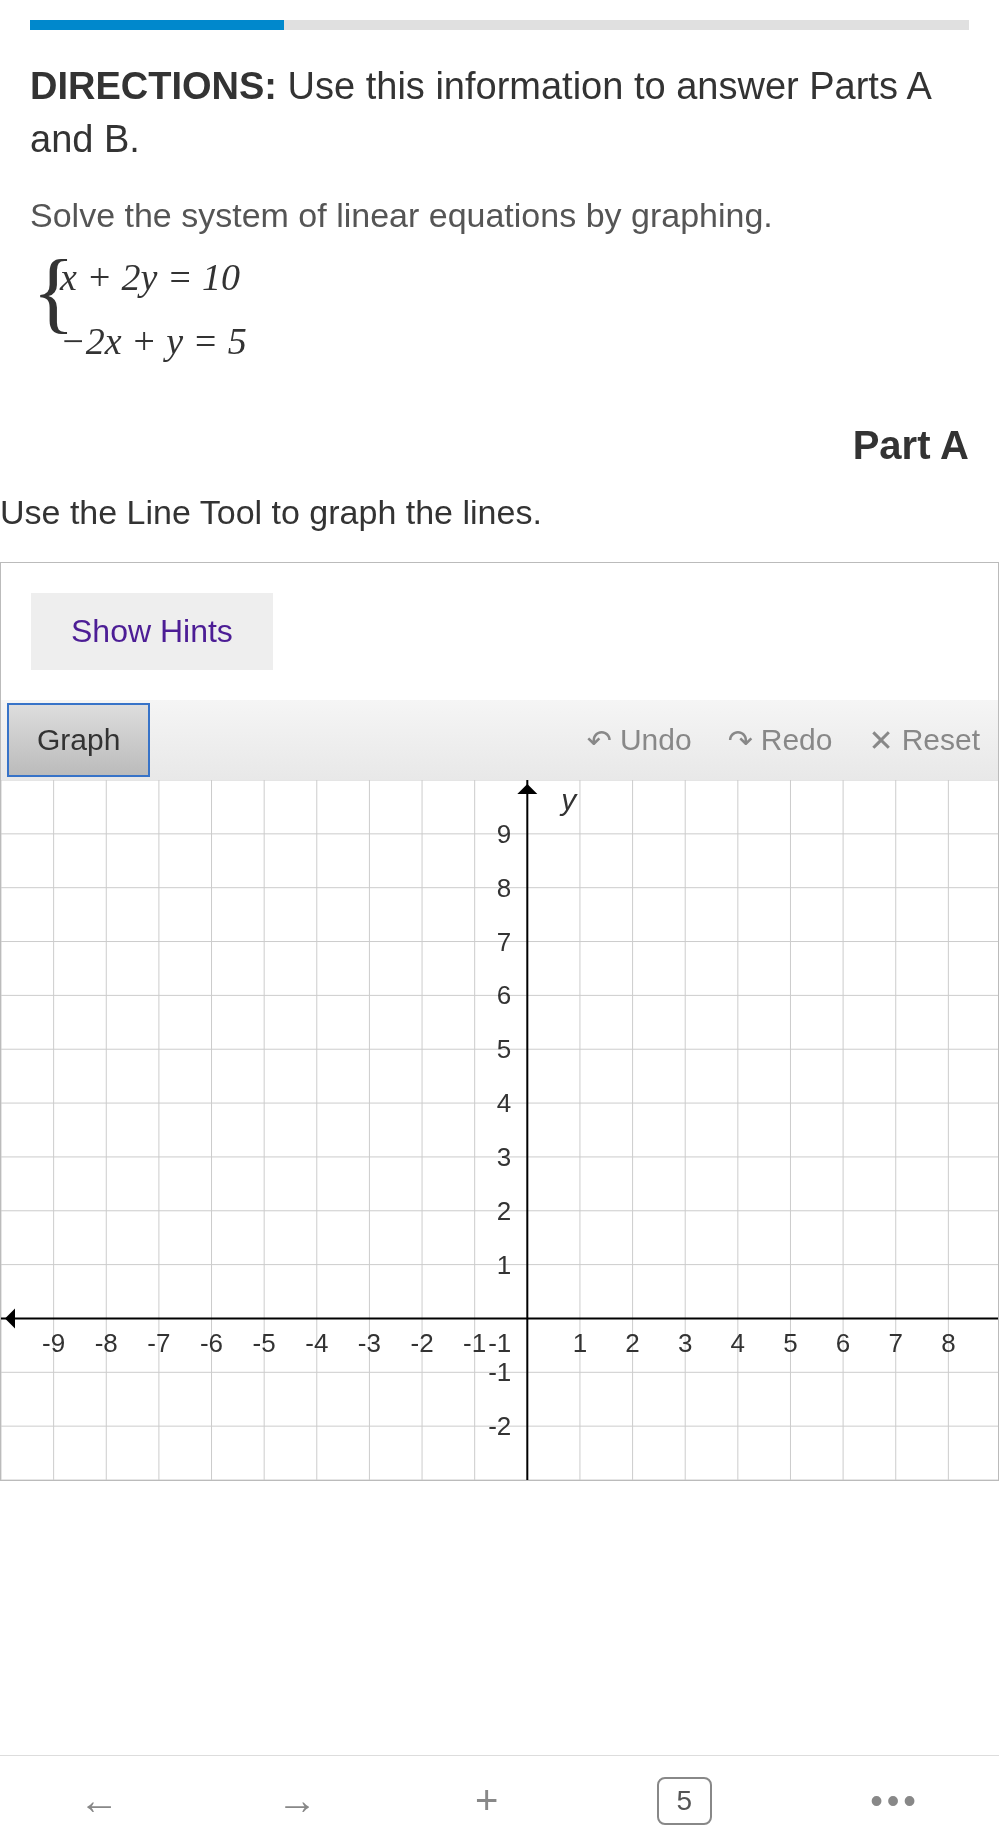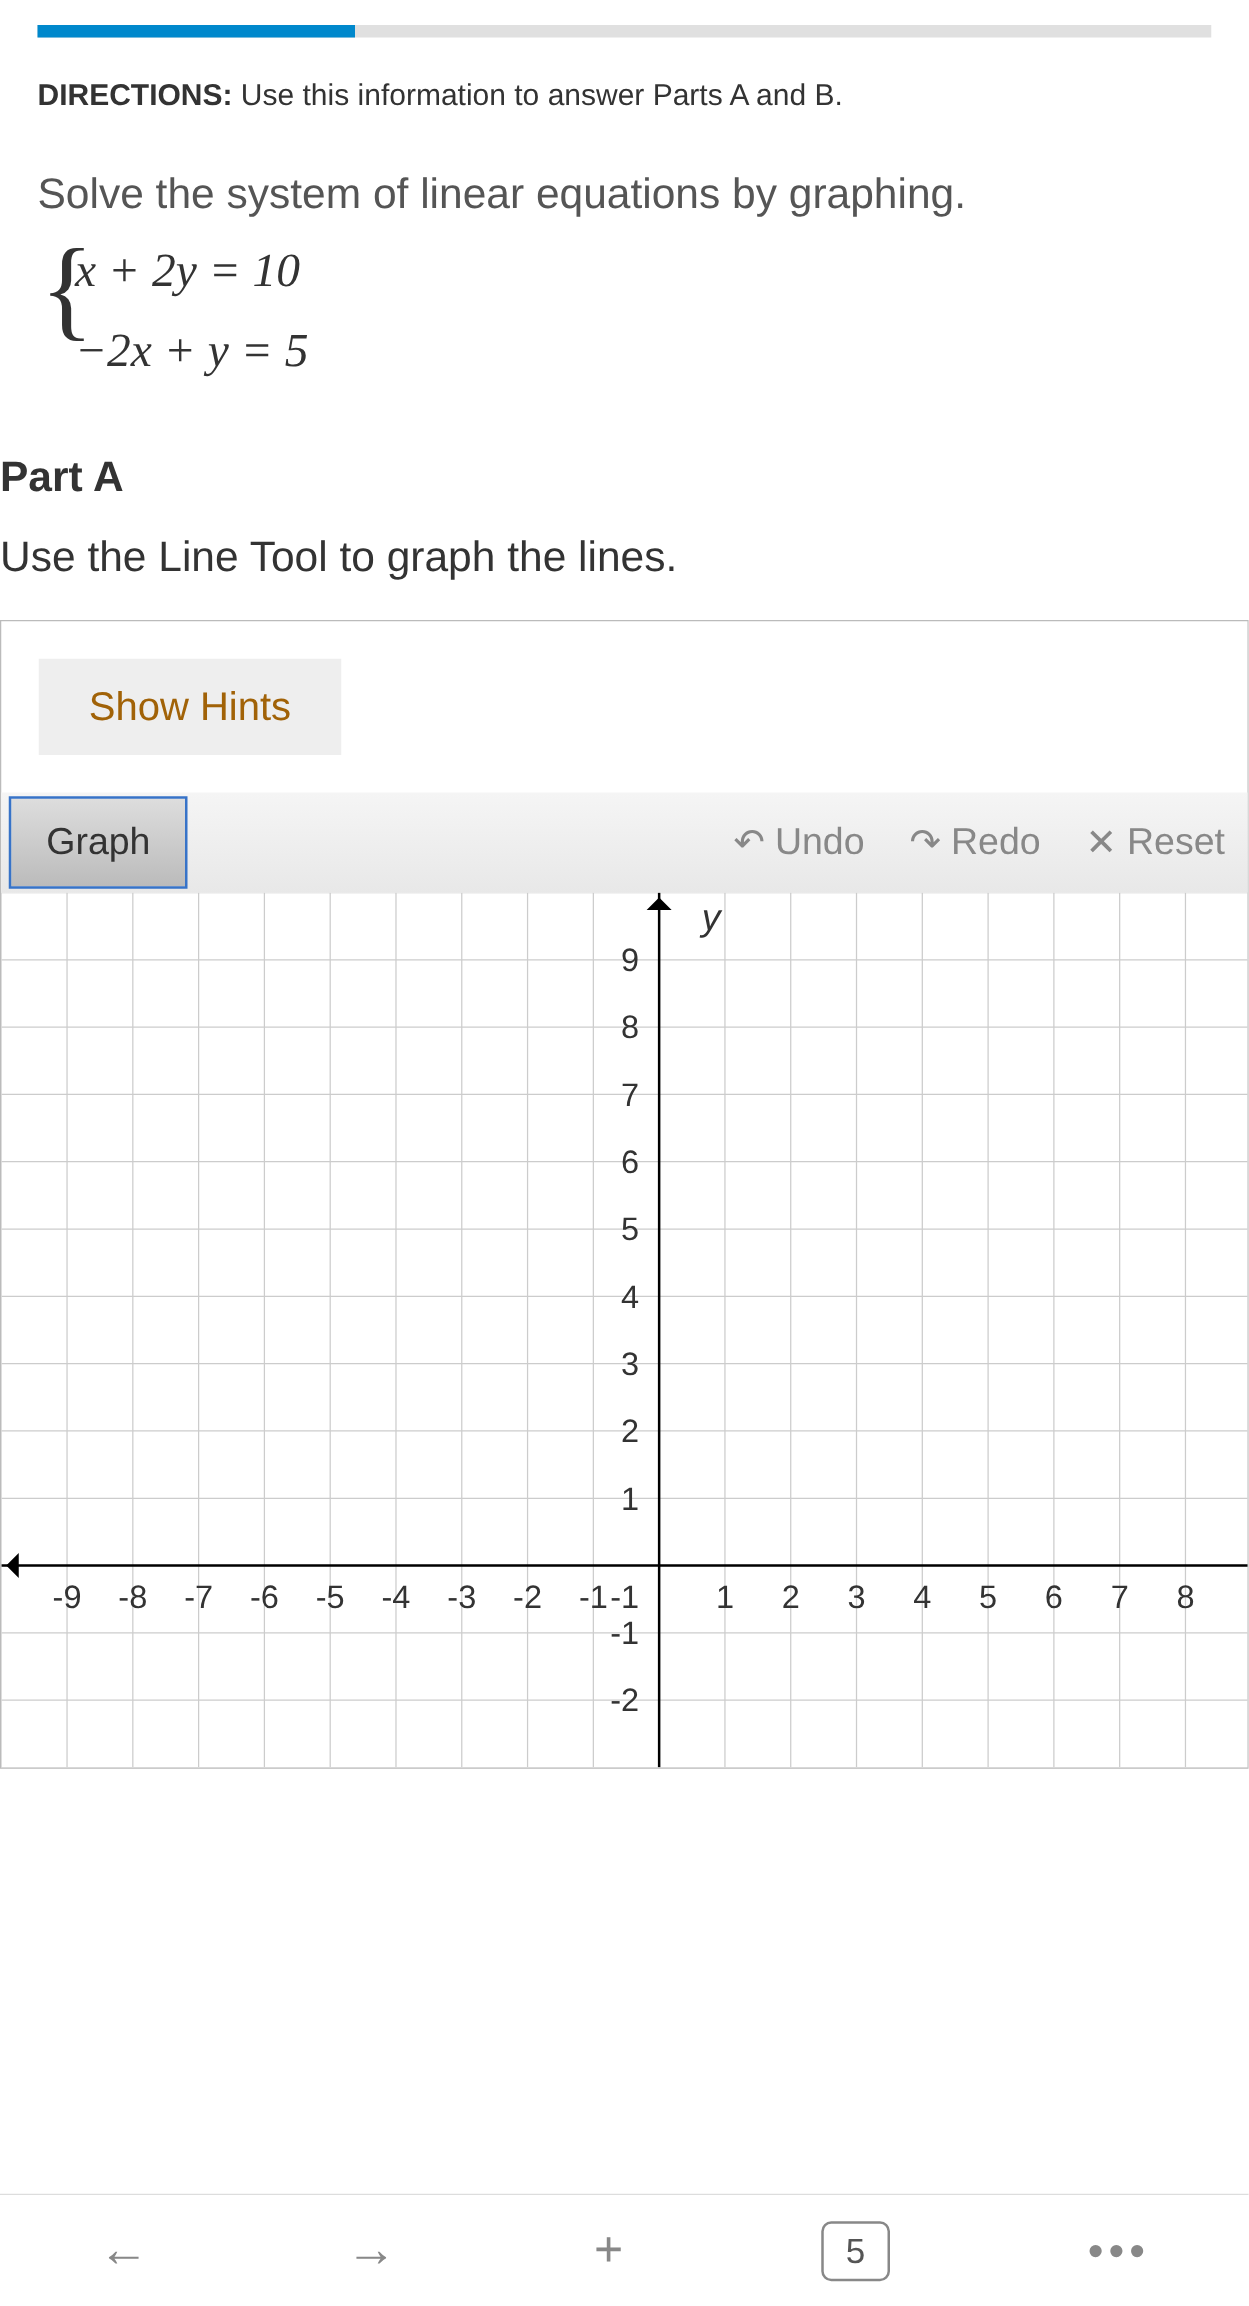--- a/index.html
+++ b/index.html
@@ -20,23 +20,23 @@
 }
 .progress-fill {
   height: 100%;
   width: 27%;
   background: #0088cc;
 }
 .content {
   padding: 30px 30px 0 30px;
 }
 .directions {
-  font-size: 24px;
+  font-size: 38px;
   line-height: 1.4;
-  margin-bottom: 42px;
+  margin-bottom: 30px;
 }
 .directions strong { font-weight: bold; }
 .instruction {
   font-size: 34px;
   color: #555;
   margin-bottom: 15px;
   margin-left: -30px;
   padding-left: 30px;
 }
 .equations {
@@ -49,42 +49,43 @@
 .brace {
   position: absolute;
   left: -28px;
   top: -8px;
   font-size: 90px;
   line-height: 1;
   font-style: normal;
 }
 .eq-line { margin: 20px 0; }
 .part-label {
-  font-size: 34px;
+  font-size: 40px;
   font-weight: bold;
   margin-bottom: 25px;
   margin-left: -30px;
+  text-align: right;
 }
 .part-text {
   font-size: 34px;
   margin-bottom: 25px;
   margin-left: -30px;
 }
 .graph-panel {
   border: 1px solid #bbb;
   margin-top: 30px;
   margin-left: -30px;
   margin-right: -30px;
 }
 .hints-btn {
   display: inline-block;
   background: #eee;
   padding: 20px 40px;
   font-size: 32px;
-  color: #a16207;
+  color: #4c1d95;
   margin: 30px;
   cursor: pointer;
 }
 .toolbar {
   background: linear-gradient(#f5f5f5,#e8e8e8);
   display: flex;
   align-items: center;
   height: 80px;
   font-size: 30px;
   color: #888;

